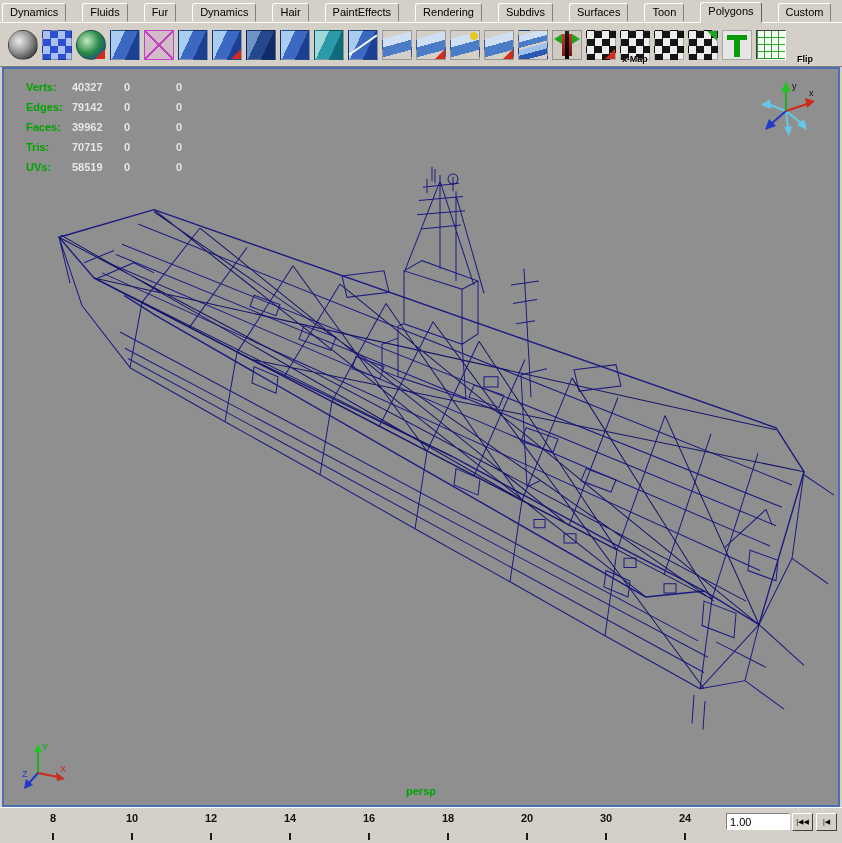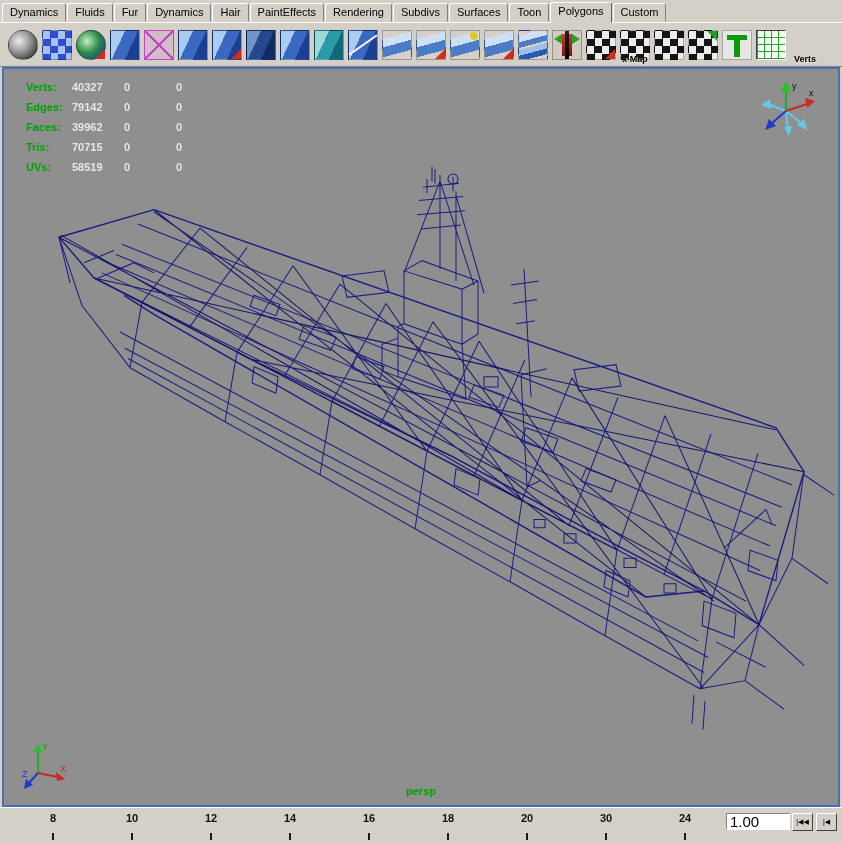--- a/index.html
+++ b/index.html
@@ -8,21 +8,21 @@
     background:#d4d0c8;
     font-family:"Liberation Sans", sans-serif;
     font-size:11px; color:#000;
     -webkit-font-smoothing:none;
   }
   .main { display:flex; flex-direction:column; width:842px; height:843px; }
 
   
   .tabs-row { height:20px; padding:2px 0 0 2px; display:flex; align-items:flex-end;
               background:#d4d0c8; border-bottom:1px solid #fff; }
-  .tab { padding:2px 7px 3px; margin-right:1px; background:#d4d0c8;
+  .tab { padding:2px 7px 3px; margin-right:16px; background:#d4d0c8;
          border:1px solid; border-color:#fff #808080 #d4d0c8 #fff;
          border-radius:3px 3px 0 0; white-space:nowrap; cursor:default; }
   .tab.active { padding-bottom:5px; margin-bottom:-1px; z-index:2; position:relative;
                 border-color:#fff #606060 #d4d0c8 #fff; }
 
   
   .shelf-row { height:41px; background:#d4d0c8; display:flex; align-items:center;
                padding:1px 7px; gap:2px; border-bottom:1px solid #808080; }
   .shelfitem { width:32px; height:36px; position:relative; display:flex;
                align-items:center; justify-content:center; flex:0 0 auto; }
@@ -86,21 +86,21 @@
   .origin-axis { position:absolute; left:18px; bottom:14px; }
   .cam-label { position:absolute; bottom:8px; left:50%; transform:translateX(-50%);
                color:#00a400; font-weight:bold; }
 
   
   .timeslider { position:relative; height:35px; background:#d4d0c8; border-top:1px solid #fff; flex:0 0 auto; }
   .frame-num { position:absolute; top:4px; transform:translateX(-50%); font-weight:bold; color:#111; }
   .tick { position:absolute; bottom:3px; width:2px; height:7px; background:#1a1a1a; transform:translateX(-50%); }
   .current-frame { position:absolute; left:726px; top:5px; width:56px; height:15px;
     border:1px solid; border-color:#808080 #fff #fff #808080; background:#fff;
-    font-family:inherit; font-size:15px; padding:0 3px; }
+    font-family:inherit; font-size:11px; padding:0 3px; }
   .pb-btn { position:absolute; top:5px; width:21px; height:18px; padding:0;
     background:#d4d0c8; border:1px solid; border-color:#fff #404040 #404040 #fff;
     font-size:7px; font-family:inherit; line-height:16px; }
   .pb-btn.b1 { left:792px; } .pb-btn.b2 { left:816px; }
 </style>
 </head>
 <body>
 
 <div class="main">
 
@@ -184,21 +184,21 @@
     <span class="shelfitem">
         <span class="shelficon ic-checker-bw acc-green"></span>
       </span>
     <span class="shelfitem">
         <span class="shelficon ic-T"></span>
       </span>
     <span class="shelfitem">
         <span class="shelficon ic-grid pressed"></span>
       </span>
     <span class="shelfitem">
-        <span class="icon-caption">Verts</span>
+        <span class="icon-caption">Flip</span>
       </span>
   </div>
 
   <div class="viewport">
 
     <div class="vp-canvas">
 
       <svg class="ship" viewBox="0 0 834 722" preserveAspectRatio="none">
         <g fill="none" stroke="#1b1b80" stroke-width="1">
           <path stroke-width="1.4" d="M55,165 L150,138 L772,352 L800,395 L755,545 L700,512 L618,470 L448,380 L248,285 L90,205 Z M152,242 L642,518 M152,242 L120,222 M642,518 L700,512"></path>

